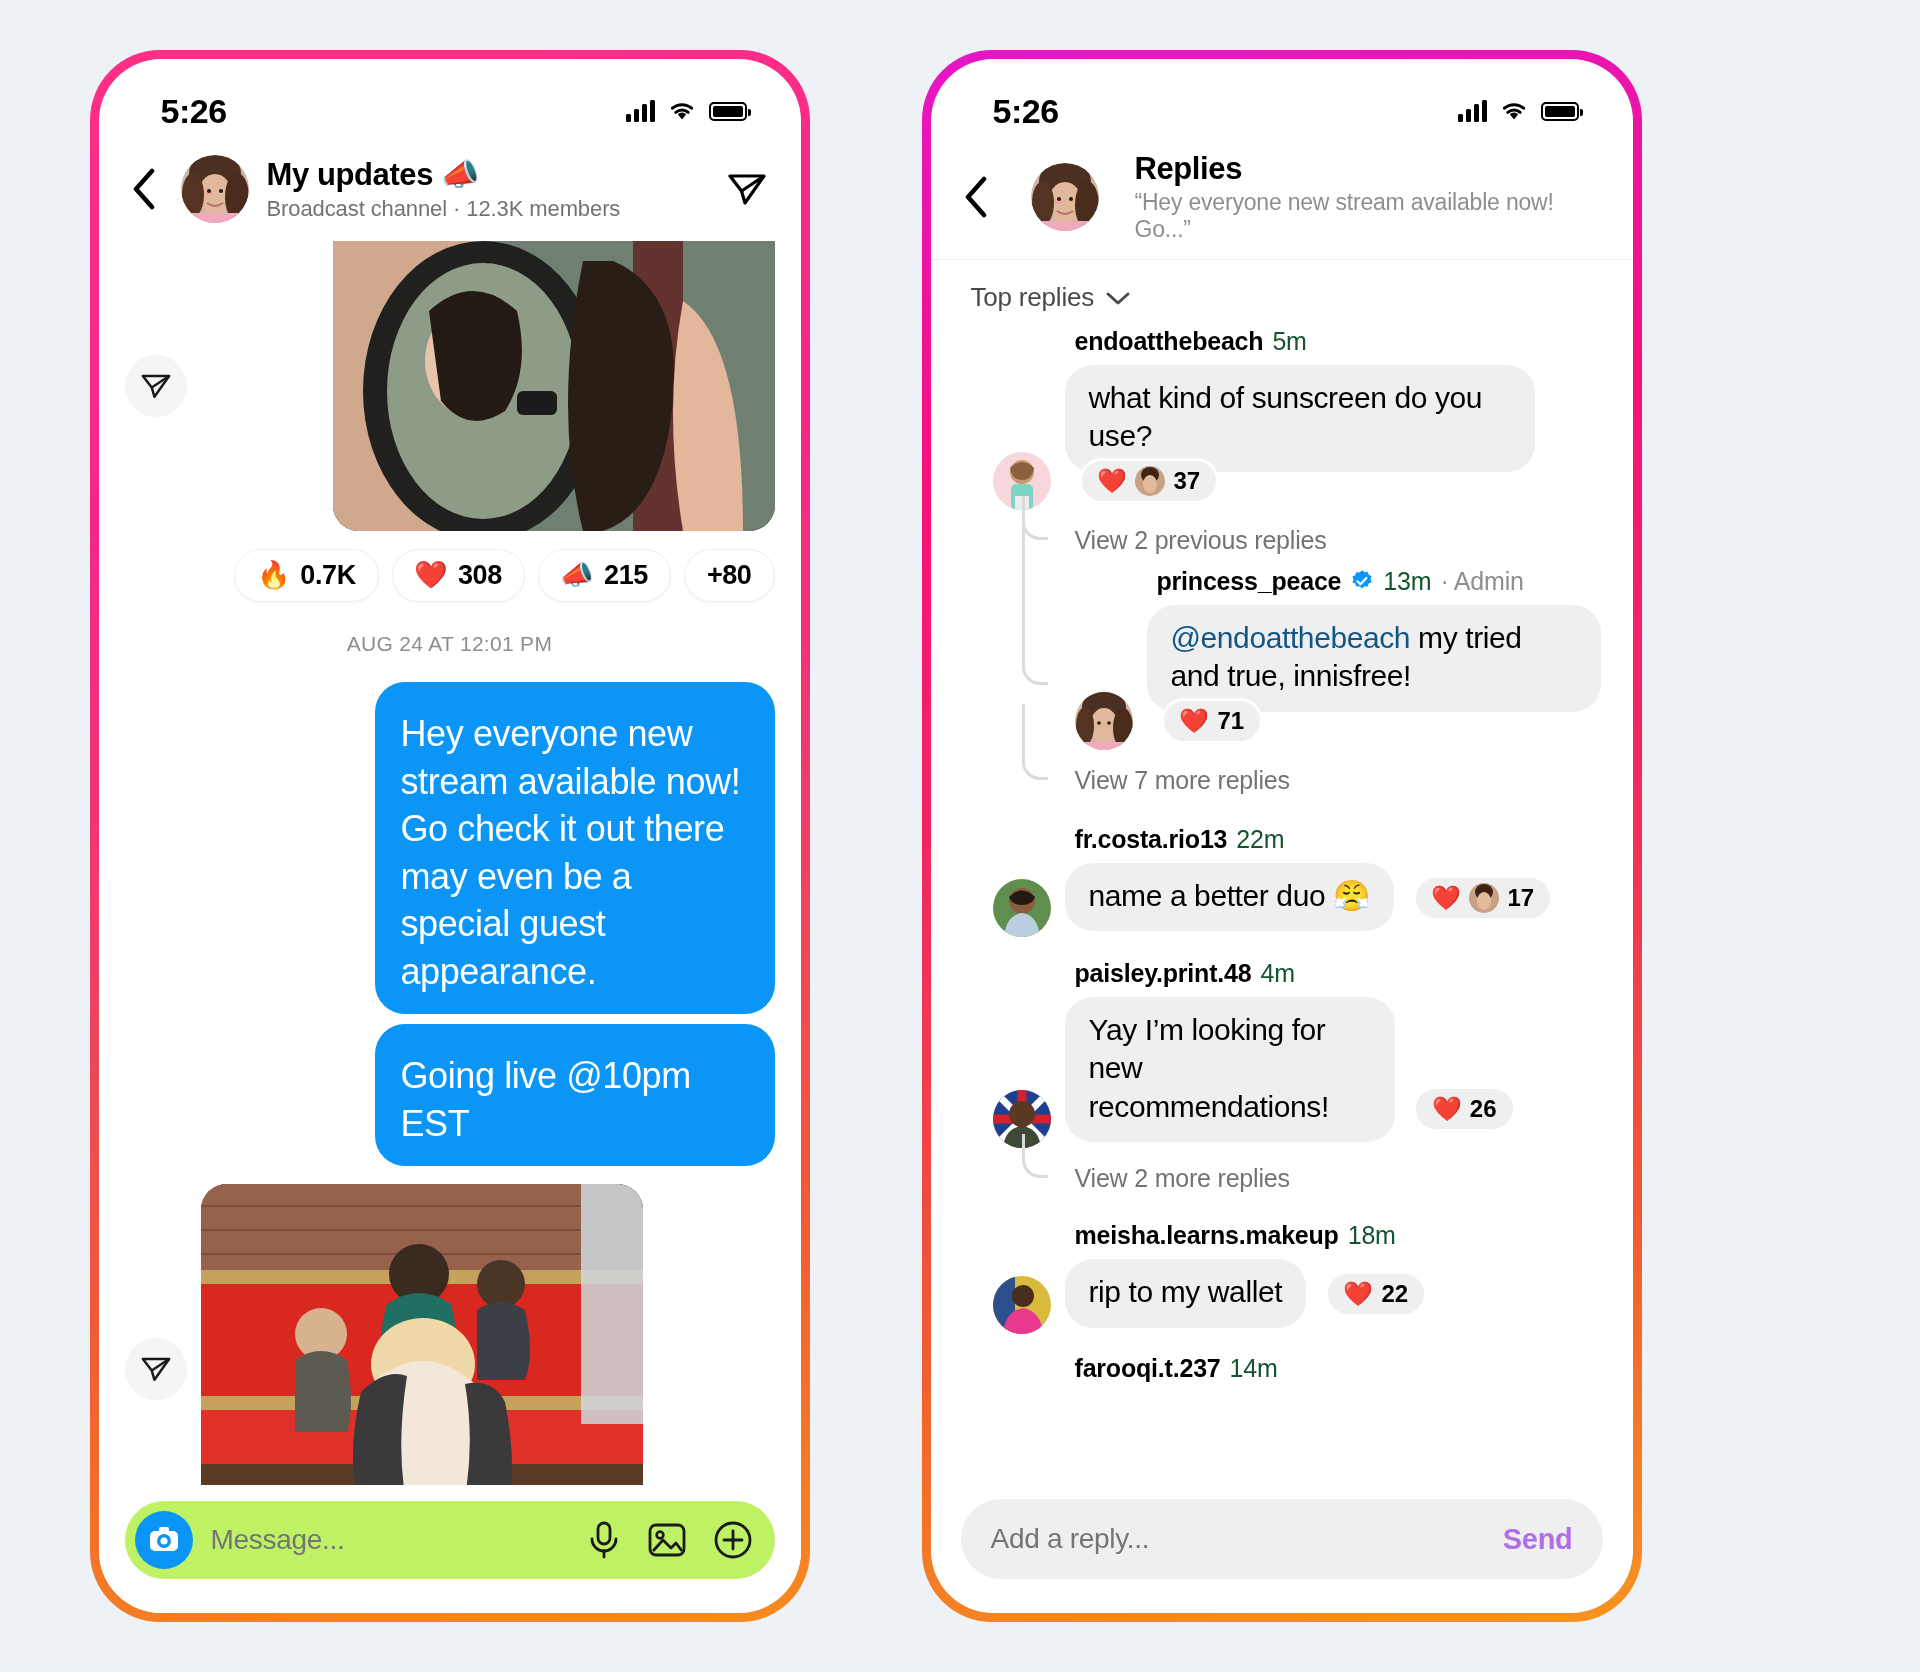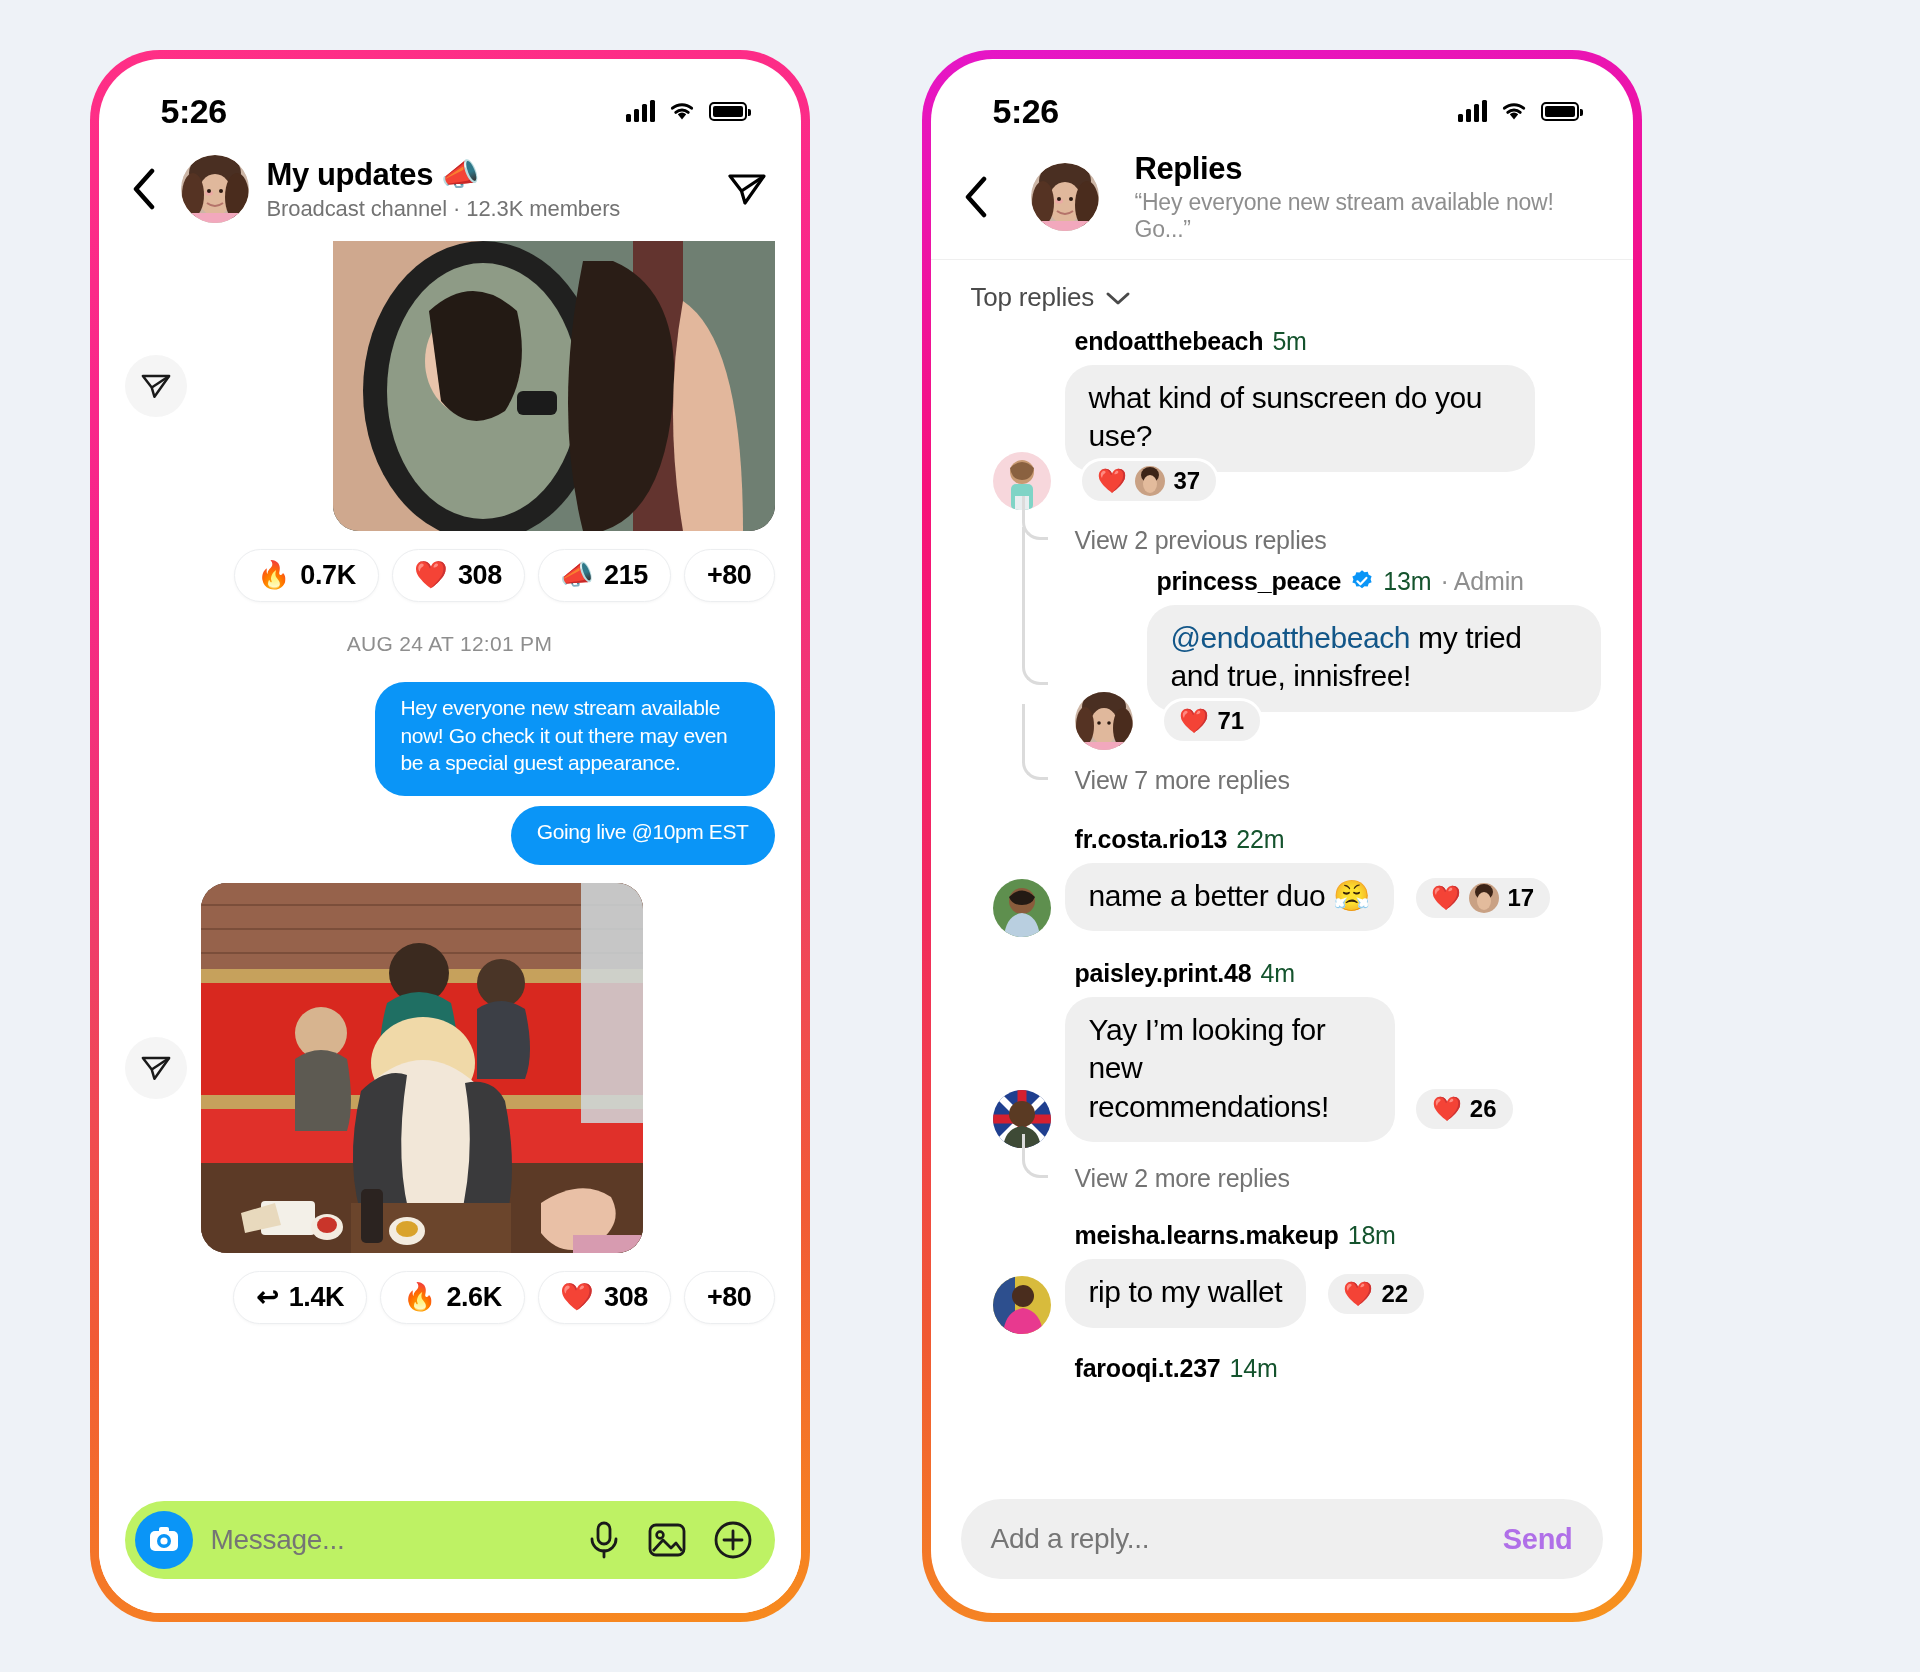--- a/index.html
+++ b/index.html
@@ -138,22 +138,22 @@
 
   .day-sep {
     text-align: center; font-size: 21px; color: #8e8e8e;
     letter-spacing: 0.3px; font-weight: 500;
     padding: 30px 0 26px 0;
   }
 
   .bubble-wrap { display: flex; justify-content: flex-end; padding: 0 26px; }
   .bubble {
     background: #0a95f7; color: #fff; border-radius: 30px;
-    padding: 12px 26px 19px 26px;
-    font-size: 21px; line-height: 1.32; letter-spacing: -0.4px;
+    padding: 28px 26px 19px 26px;
+    font-size: 36px; line-height: 1.32; letter-spacing: -0.4px;
     max-width: 400px;
   }
   .bubble.small { margin-top: 10px; }
 
   
   .composer {
     flex: none; padding: 16px 26px 34px 26px; background: #fff;
   }
   .composer-inner {
     height: 78px; border-radius: 39px; background: #bef264;

